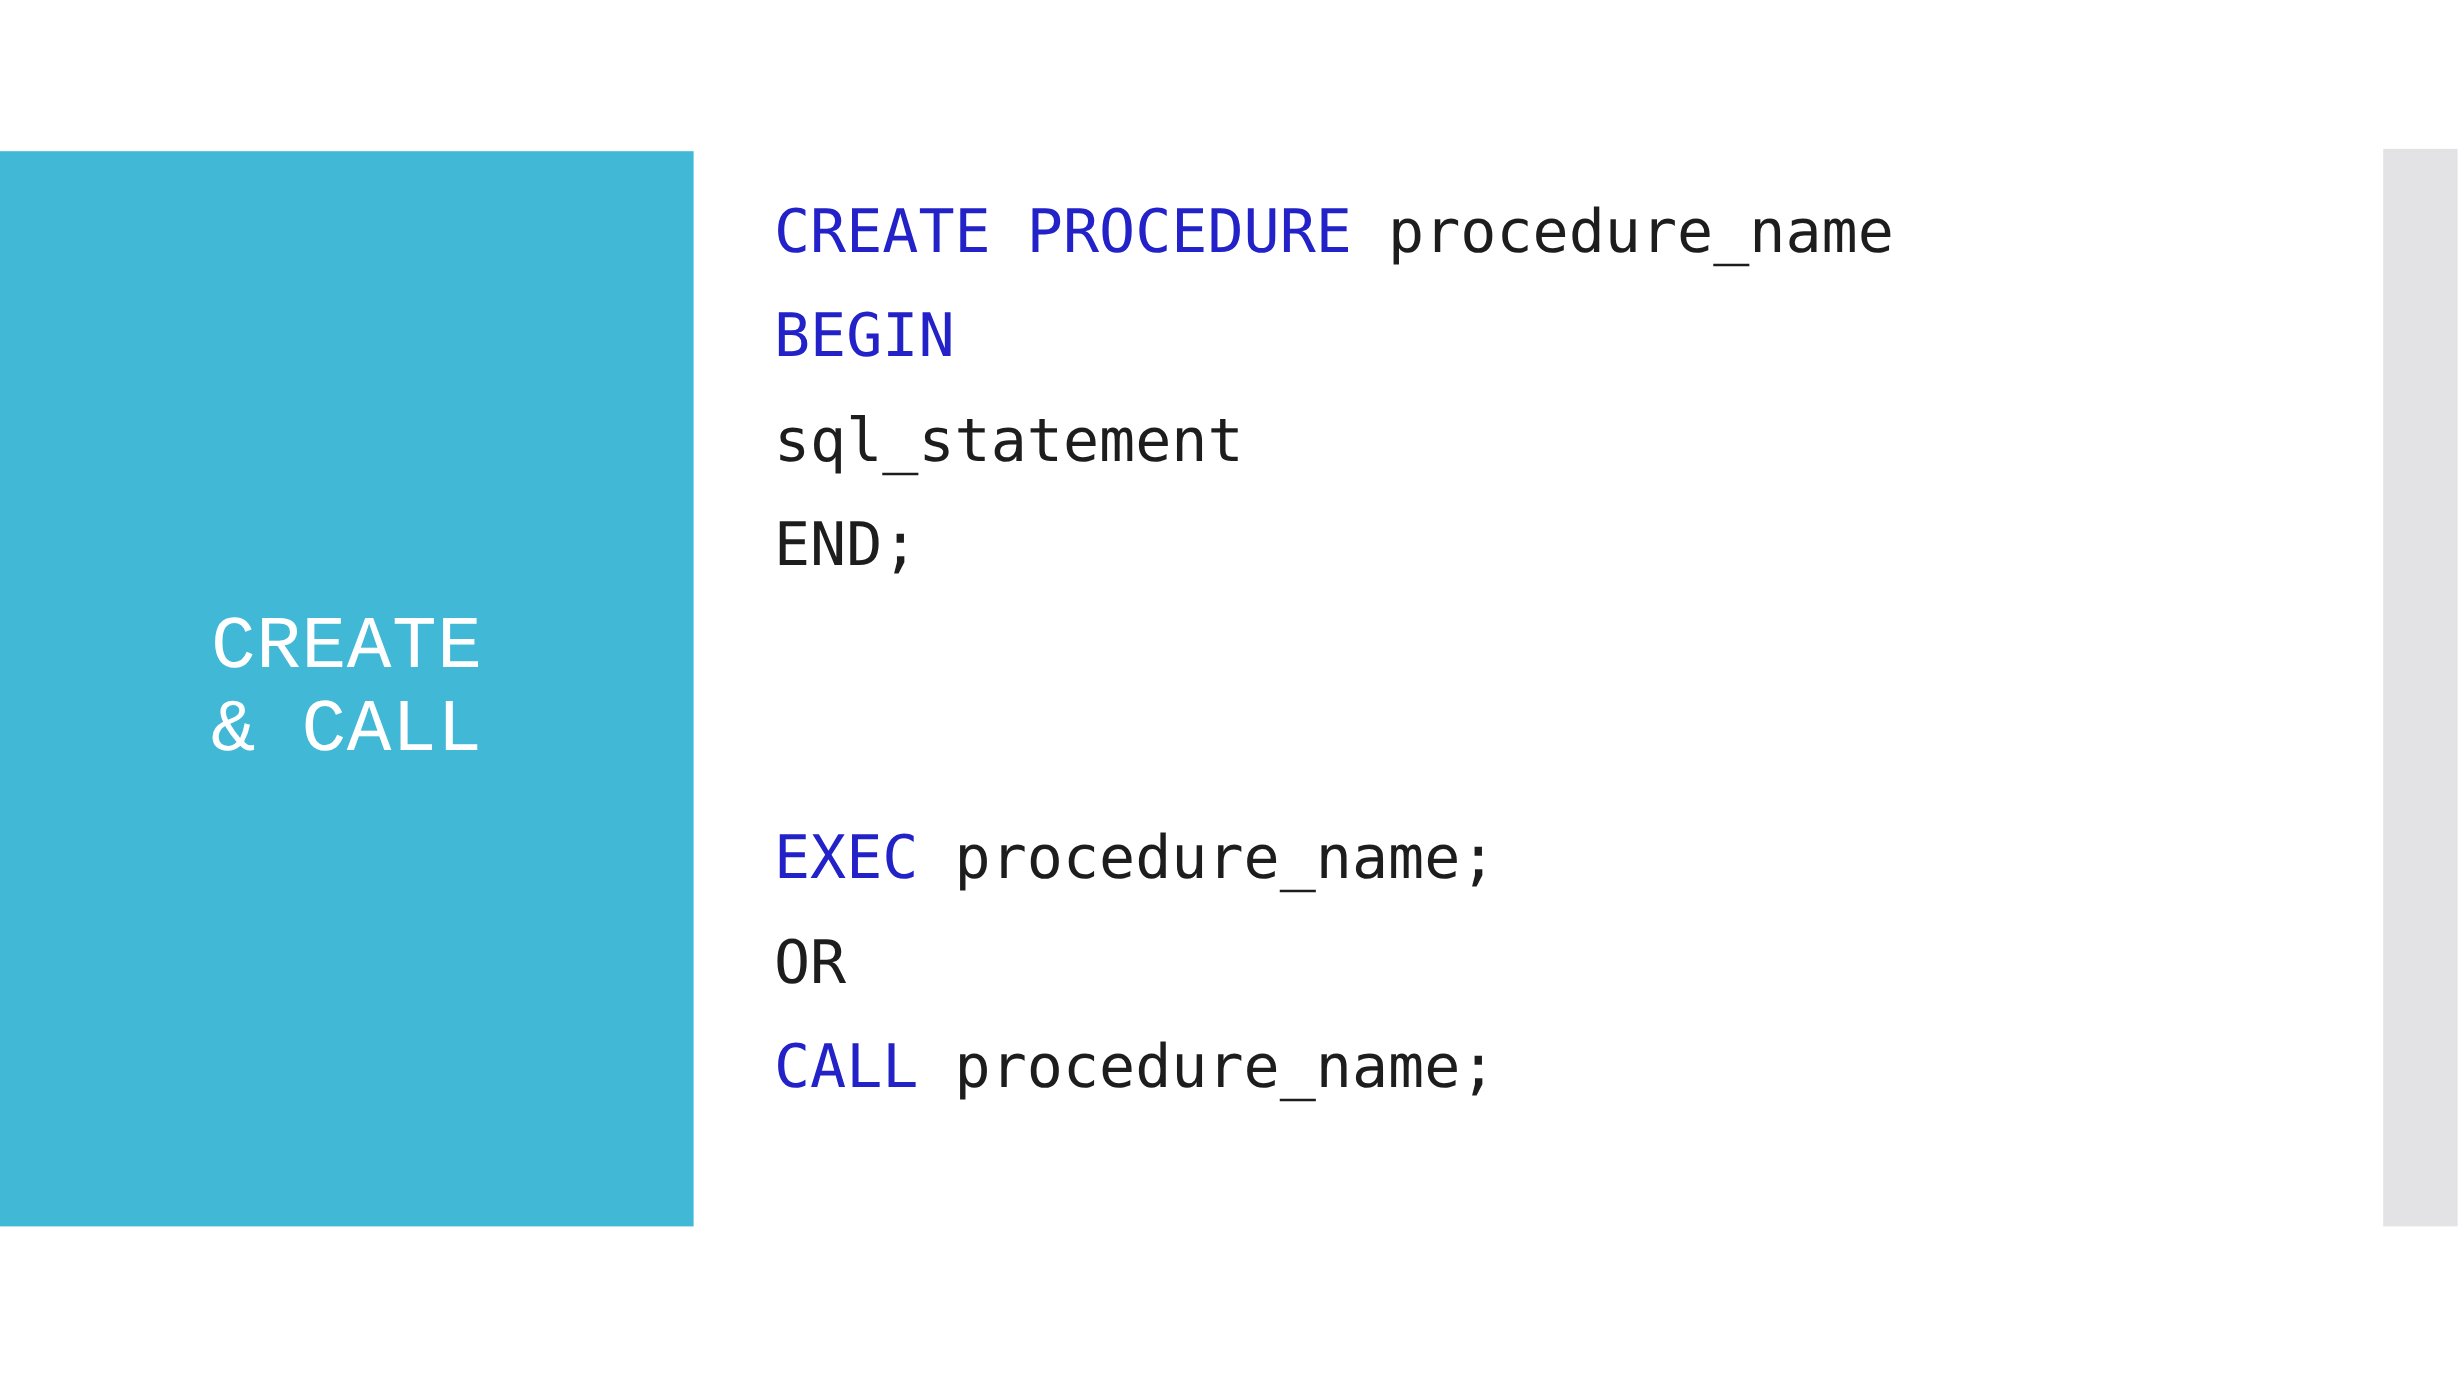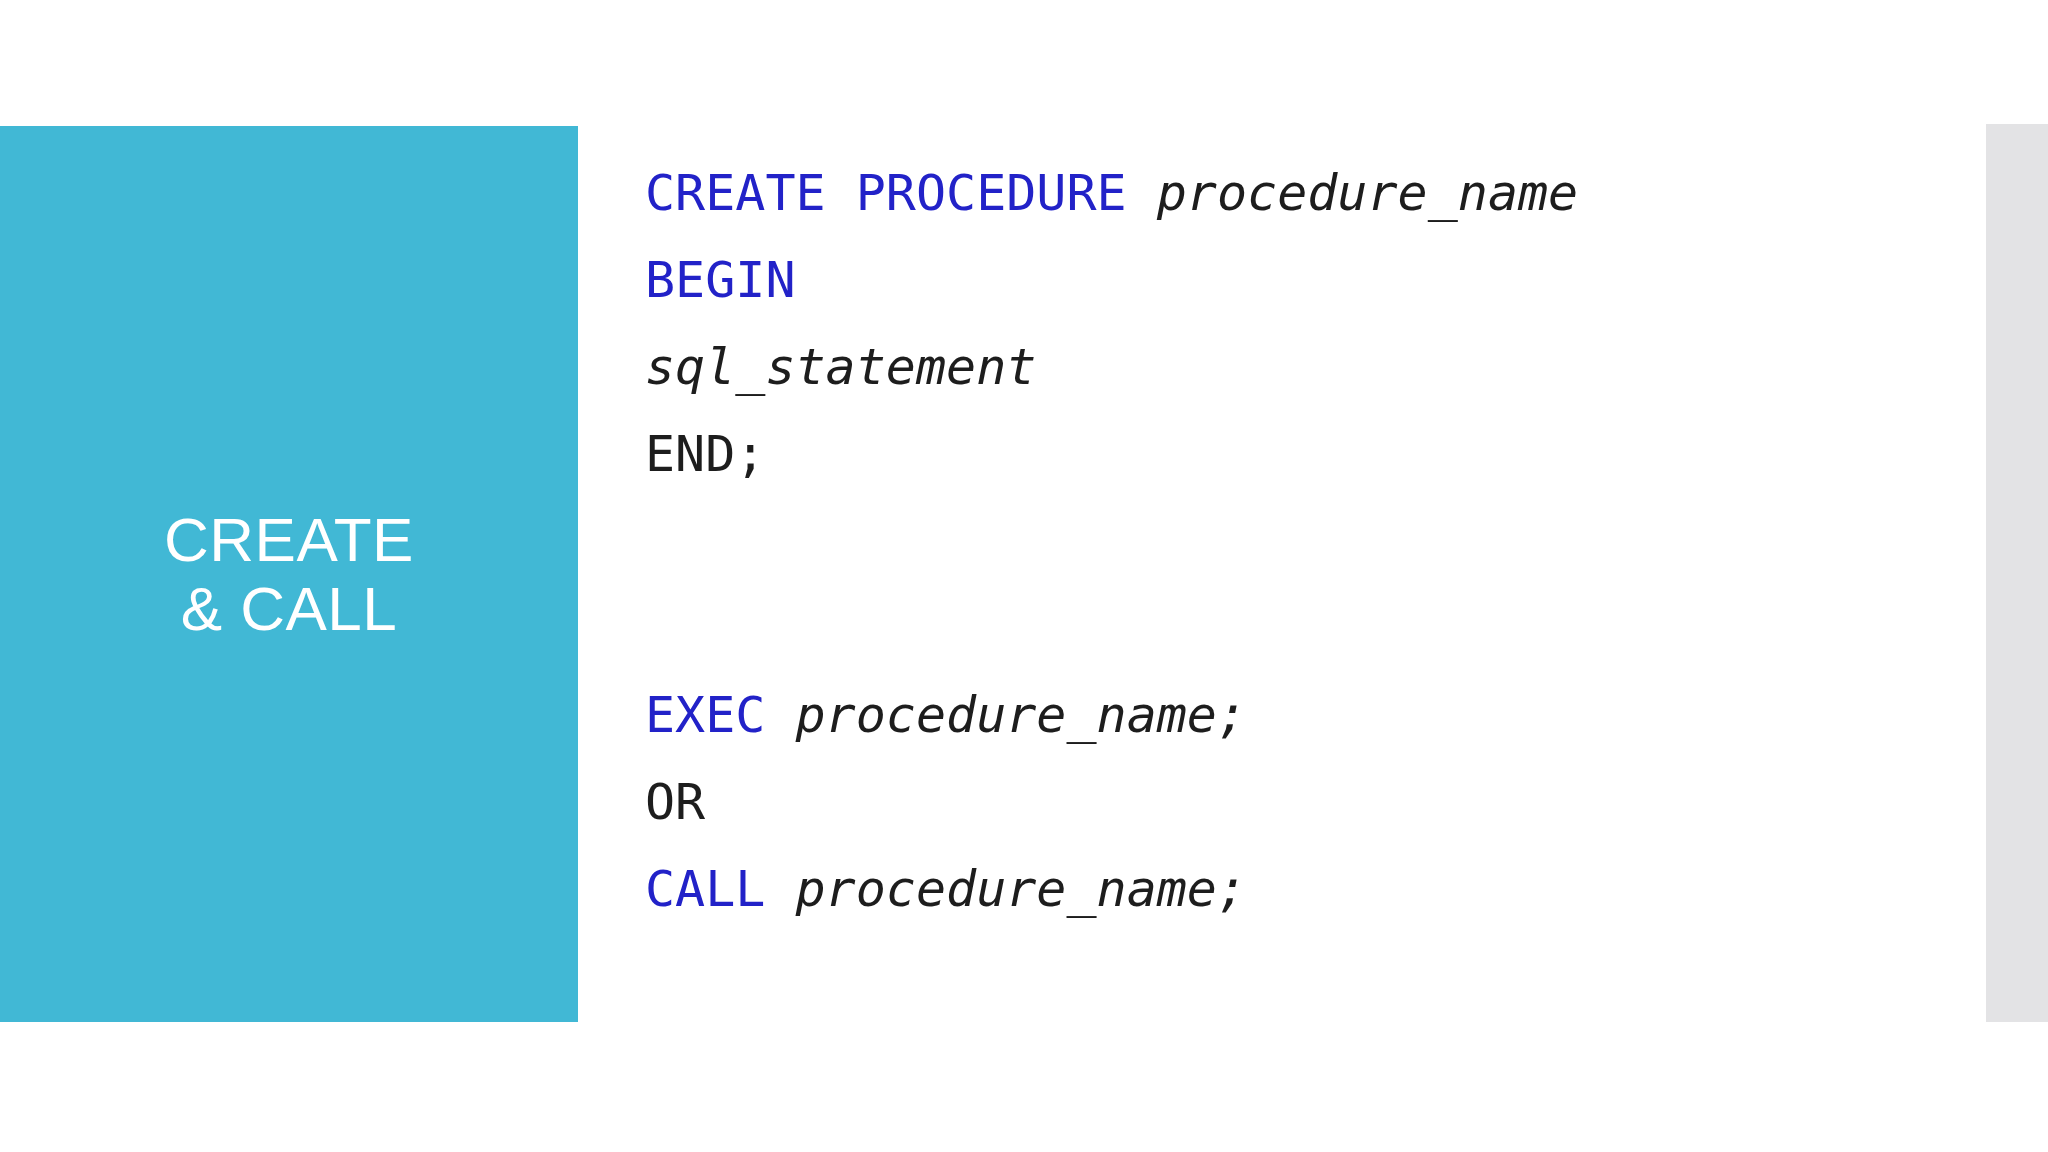--- a/index.html
+++ b/index.html
@@ -30,21 +30,21 @@
     height: 896px;
     background: #41b8d5;
     display: flex;
     align-items: center;
     justify-content: center;
     box-sizing: border-box;
   }
 
   #title-text {
     color: #ffffff;
-    font-family: Liberation Sans, sans-serif;
+    font-family: Liberation Mono, monospace;
     font-weight: 300;
     font-size: 62px;
     line-height: 1.12;
     letter-spacing: 0.5px;
     text-align: center;
     white-space: pre-line;
     user-select: none;
   }
 
   
@@ -79,21 +79,20 @@
     height: 87px;
   }
 
   .kw {
     color: #2222c8;
     text-align: right;
   }
 
   .ident {
     color: #1d1d1d;
-    font-style: italic;
   }
 
   .plain {
     color: #1d1d1d;
   }
 </style>
 </head>
 <body>
 
 <div id="slide">

